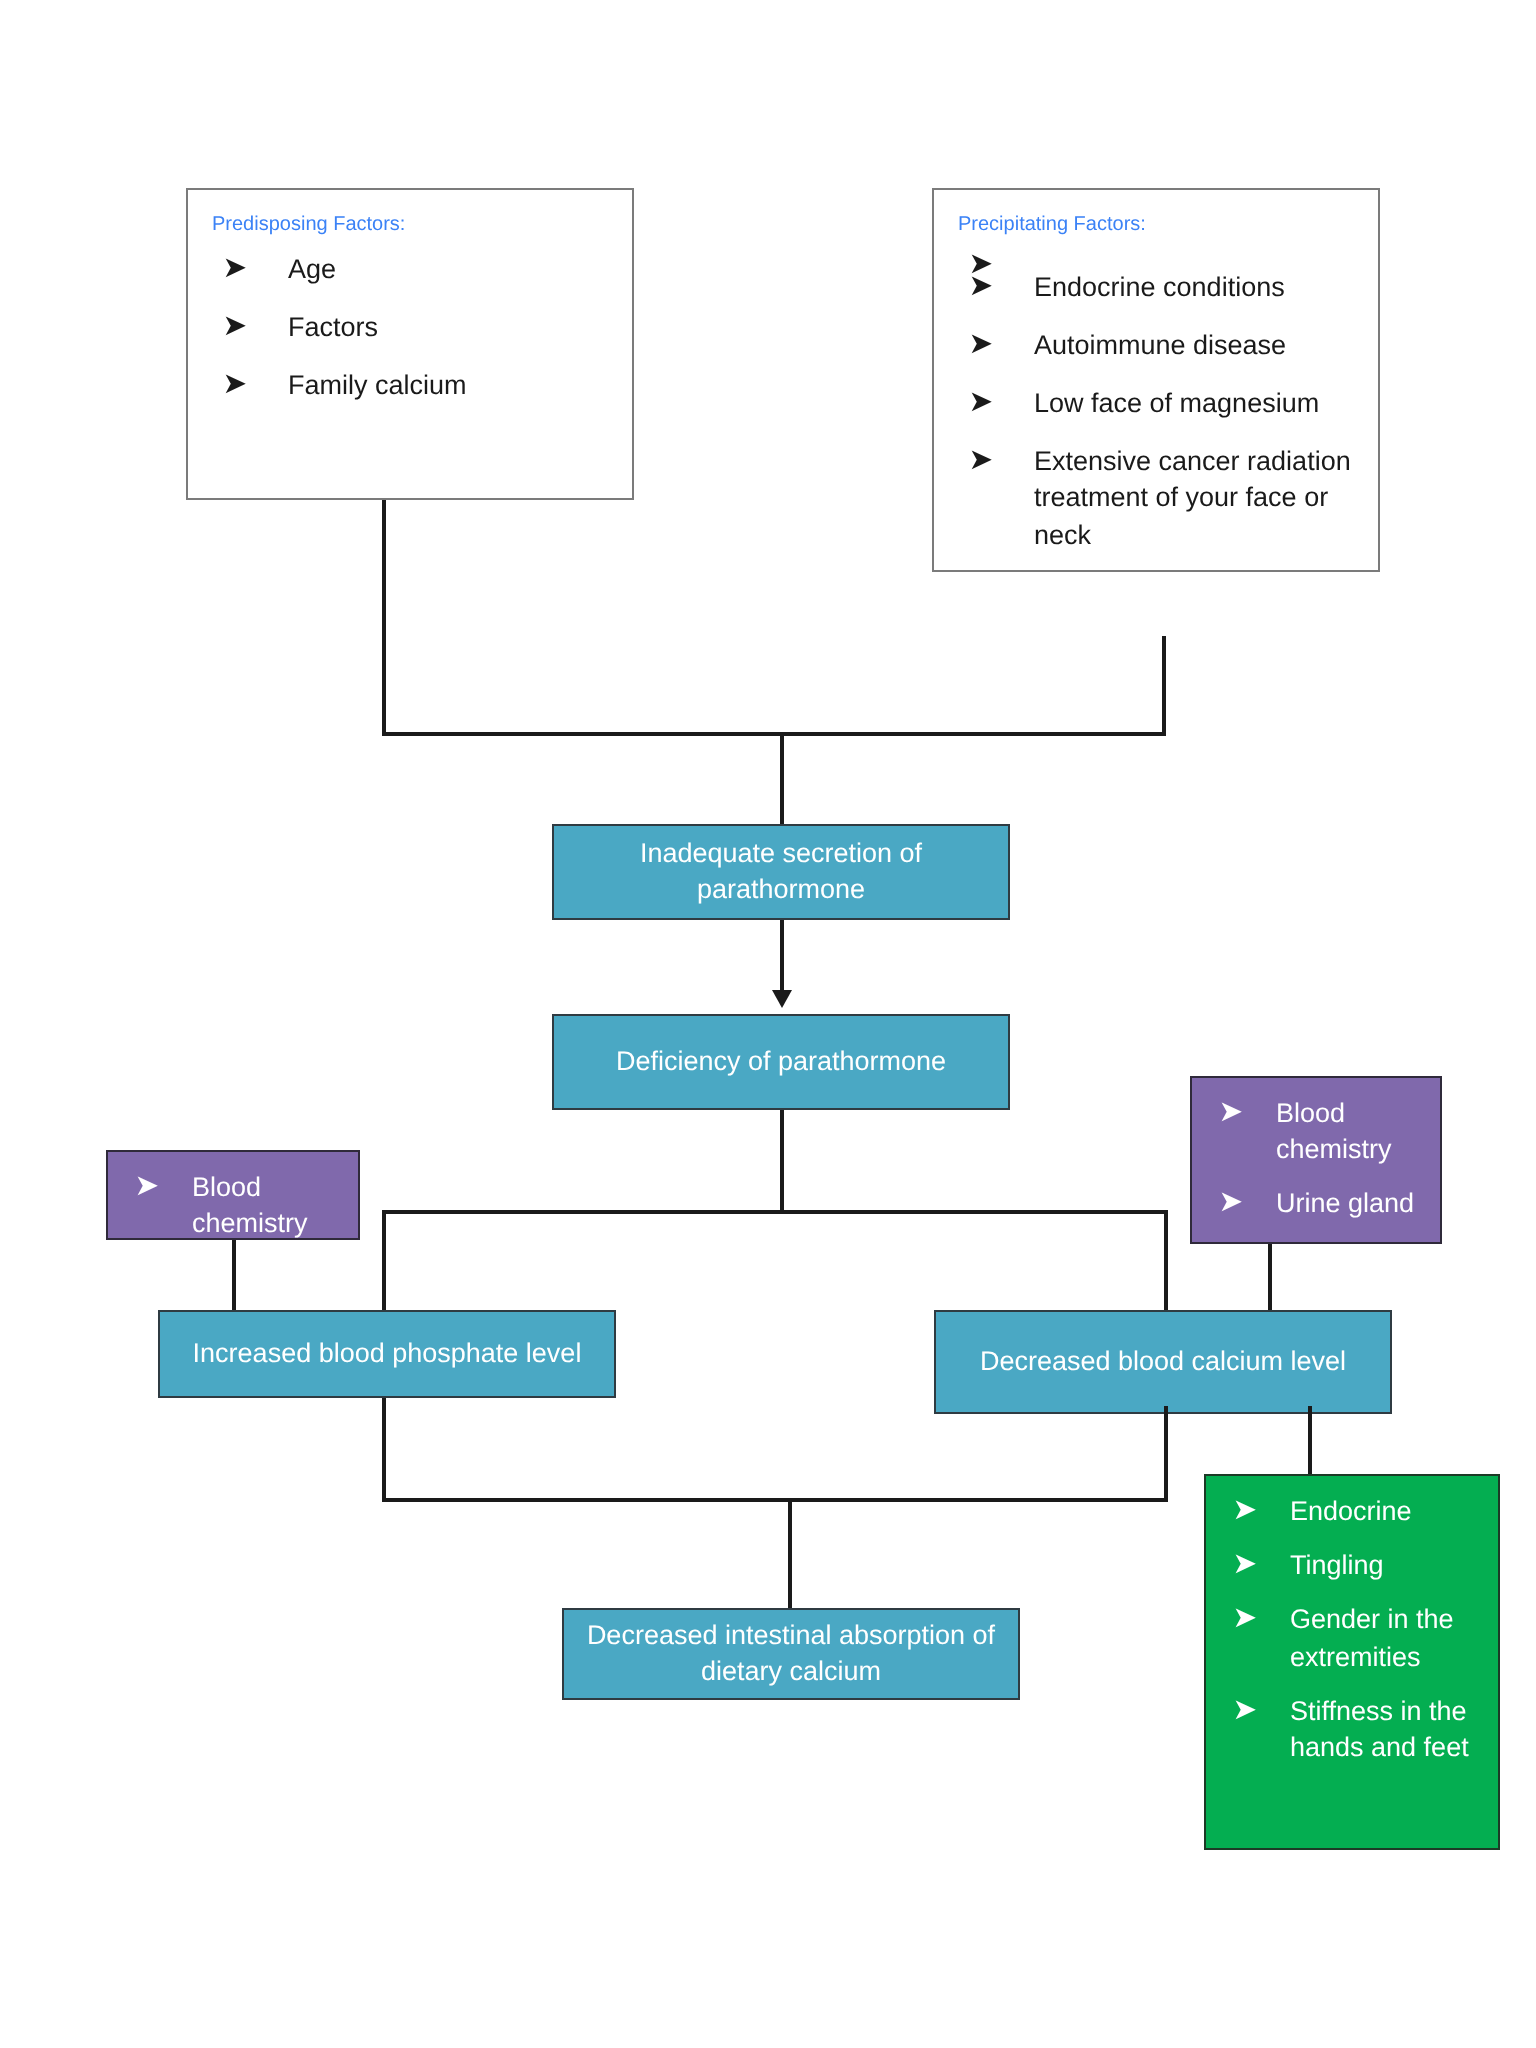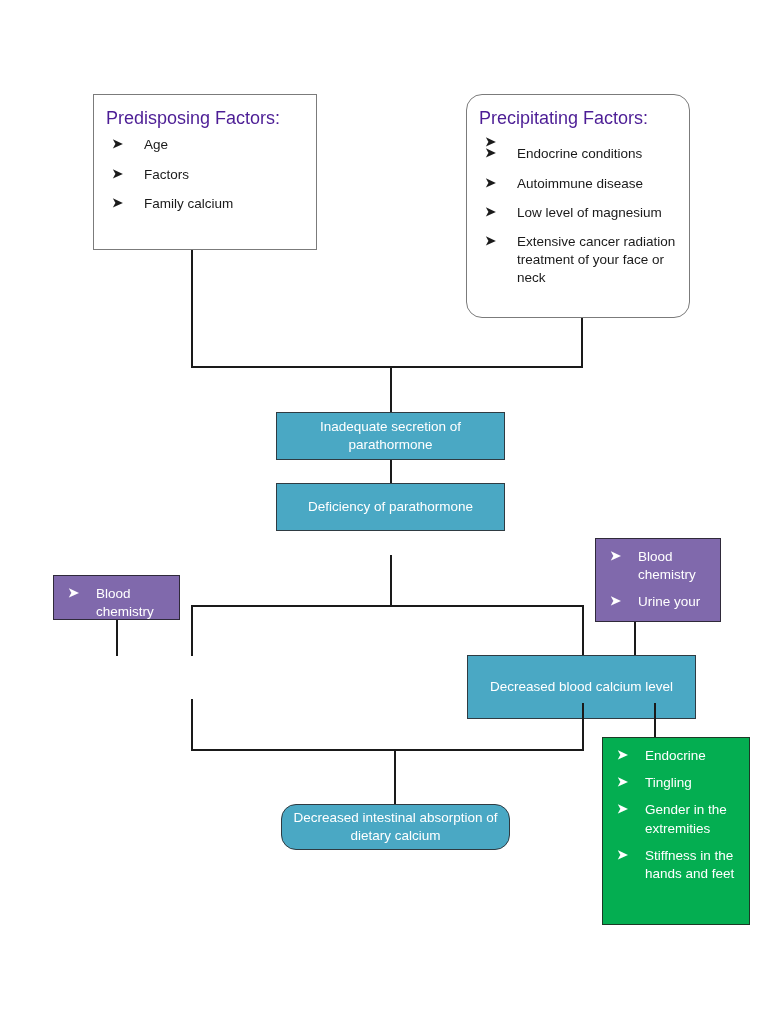--- a/index.html
+++ b/index.html
@@ -44,22 +44,22 @@
     border: 1px solid #2f2a3a;
     color: #ffffff;
   }
   .node-green {
     background: #04ae51;
     border: 1px solid #1c3a26;
     color: #ffffff;
   }
 
   .node-title {
-    font-size: 18px;
-    color: #4c1d95;
+    font-size: 10px;
+    color: #3b82f6;
     padding: 11px 0 2px 12px;
     line-height: 1.35;
   }
 
   ul.bullets {
     list-style: none;
     margin: 0;
     padding: 4px 8px 4px 14px;
   }
   ul.bullets.tight { padding-top: 2px; }
@@ -129,58 +129,58 @@
         <span class="bullet-glyph">➤</span>
         <span>Factors</span>
       </li>
       <li>
         <span class="bullet-glyph">➤</span>
         <span>Family calcium</span>
       </li>
     </ul>
   </div>
 
-  <div class="node node-white" style="left:466px; top:94px; width:224px; height:224px;border-radius:16px;">
+  <div class="node node-white" style="left:466px; top:94px; width:224px; height:192px;">
     <div class="node-title">Precipitating Factors:</div>
     <ul class="bullets tight">
       <li>
         <span class="bullet-glyph">➤</span>
       </li>
       <li>
         <span class="bullet-glyph">➤</span>
         <span>Endocrine conditions</span>
       </li>
       <li>
         <span class="bullet-glyph">➤</span>
         <span>Autoimmune disease</span>
       </li>
       <li>
         <span class="bullet-glyph">➤</span>
-        <span>Low level of magnesium</span>
+        <span>Low face of magnesium</span>
       </li>
       <li>
         <span class="bullet-glyph">➤</span>
         <span>Extensive cancer radiation treatment of your face or neck</span>
       </li>
     </ul>
   </div>
 
   <div class="line v" style="left:191px; top:250px; height:118px;"></div>
   <div class="line v" style="left:581px; top:318px; height:50px;"></div>
   <div class="line h" style="left:191px; top:366px; width:392px;"></div>
   <div class="line v" style="left:390px; top:366px; height:46px;"></div>
 
   <div class="node node-blue" style="left:276px; top:412px; width:229px; height:48px;">
     <div class="blue-label">Inadequate secretion of parathormone</div>
   </div>
 
   <div class="line v" style="left:390px; top:460px; height:38px;"></div>
   <div class="arrowhead" style="left:386px; top:495px;"></div>
 
-  <div class="node node-blue" style="left:276px; top:483px; width:229px; height:48px;align-items:center;">
+  <div class="node node-blue" style="left:276px; top:507px; width:229px; height:48px;align-items:center;">
     <div class="blue-label">Deficiency of parathormone</div>
   </div>
 
   <div class="line v" style="left:390px; top:555px; height:51px;"></div>
   <div class="line h" style="left:191px; top:605px; width:393px;"></div>
   <div class="line v" style="left:191px; top:605px; height:51px;"></div>
   <div class="line v" style="left:582px; top:605px; height:51px;"></div>
 
   <div class="node node-purple" style="left:53px; top:575px; width:127px; height:45px;">
     <ul class="bullets">
@@ -193,28 +193,31 @@
   <div class="line v" style="left:116px; top:620px; height:36px;"></div>
 
   <div class="node node-purple" style="left:595px; top:538px; width:126px; height:84px;">
     <ul class="bullets">
       <li>
         <span class="bullet-glyph">➤</span>
         <span>Blood chemistry</span>
       </li>
       <li>
         <span class="bullet-glyph">➤</span>
-        <span>Urine your</span>
+        <span>Urine gland</span>
       </li>
     </ul>
   </div>
   <div class="line v" style="left:634px; top:622px; height:34px;"></div>
 
-
-  <div class="node node-blue" style="left:467px; top:655px; width:229px; height:64px;">
+  <div class="node node-blue" style="left:79px; top:655px; width:229px; height:44px;">
+    <div class="blue-label">Increased blood phosphate level</div>
+  </div>
+
+  <div class="node node-blue" style="left:467px; top:655px; width:229px; height:52px;">
     <div class="blue-label">Decreased blood calcium level</div>
   </div>
 
   <div class="line v" style="left:191px; top:699px; height:51px;"></div>
   <div class="line v" style="left:582px; top:703px; height:47px;"></div>
   <div class="line h" style="left:191px; top:749px; width:393px;"></div>
   <div class="line v" style="left:394px; top:749px; height:55px;"></div>
 
   <div class="line v" style="left:654px; top:703px; height:34px;"></div>
 
@@ -232,17 +235,17 @@
         <span class="bullet-glyph">➤</span>
         <span>Gender in the extremities</span>
       </li>
       <li>
         <span class="bullet-glyph">➤</span>
         <span>Stiffness in the hands and feet</span>
       </li>
     </ul>
   </div>
 
-  <div class="node node-blue" style="left:281px; top:804px; width:229px; height:46px;border-radius:15px;">
+  <div class="node node-blue" style="left:281px; top:804px; width:229px; height:46px;">
     <div class="blue-label">Decreased intestinal absorption of dietary calcium</div>
   </div>
 
 </div>
 
 </body></html>

